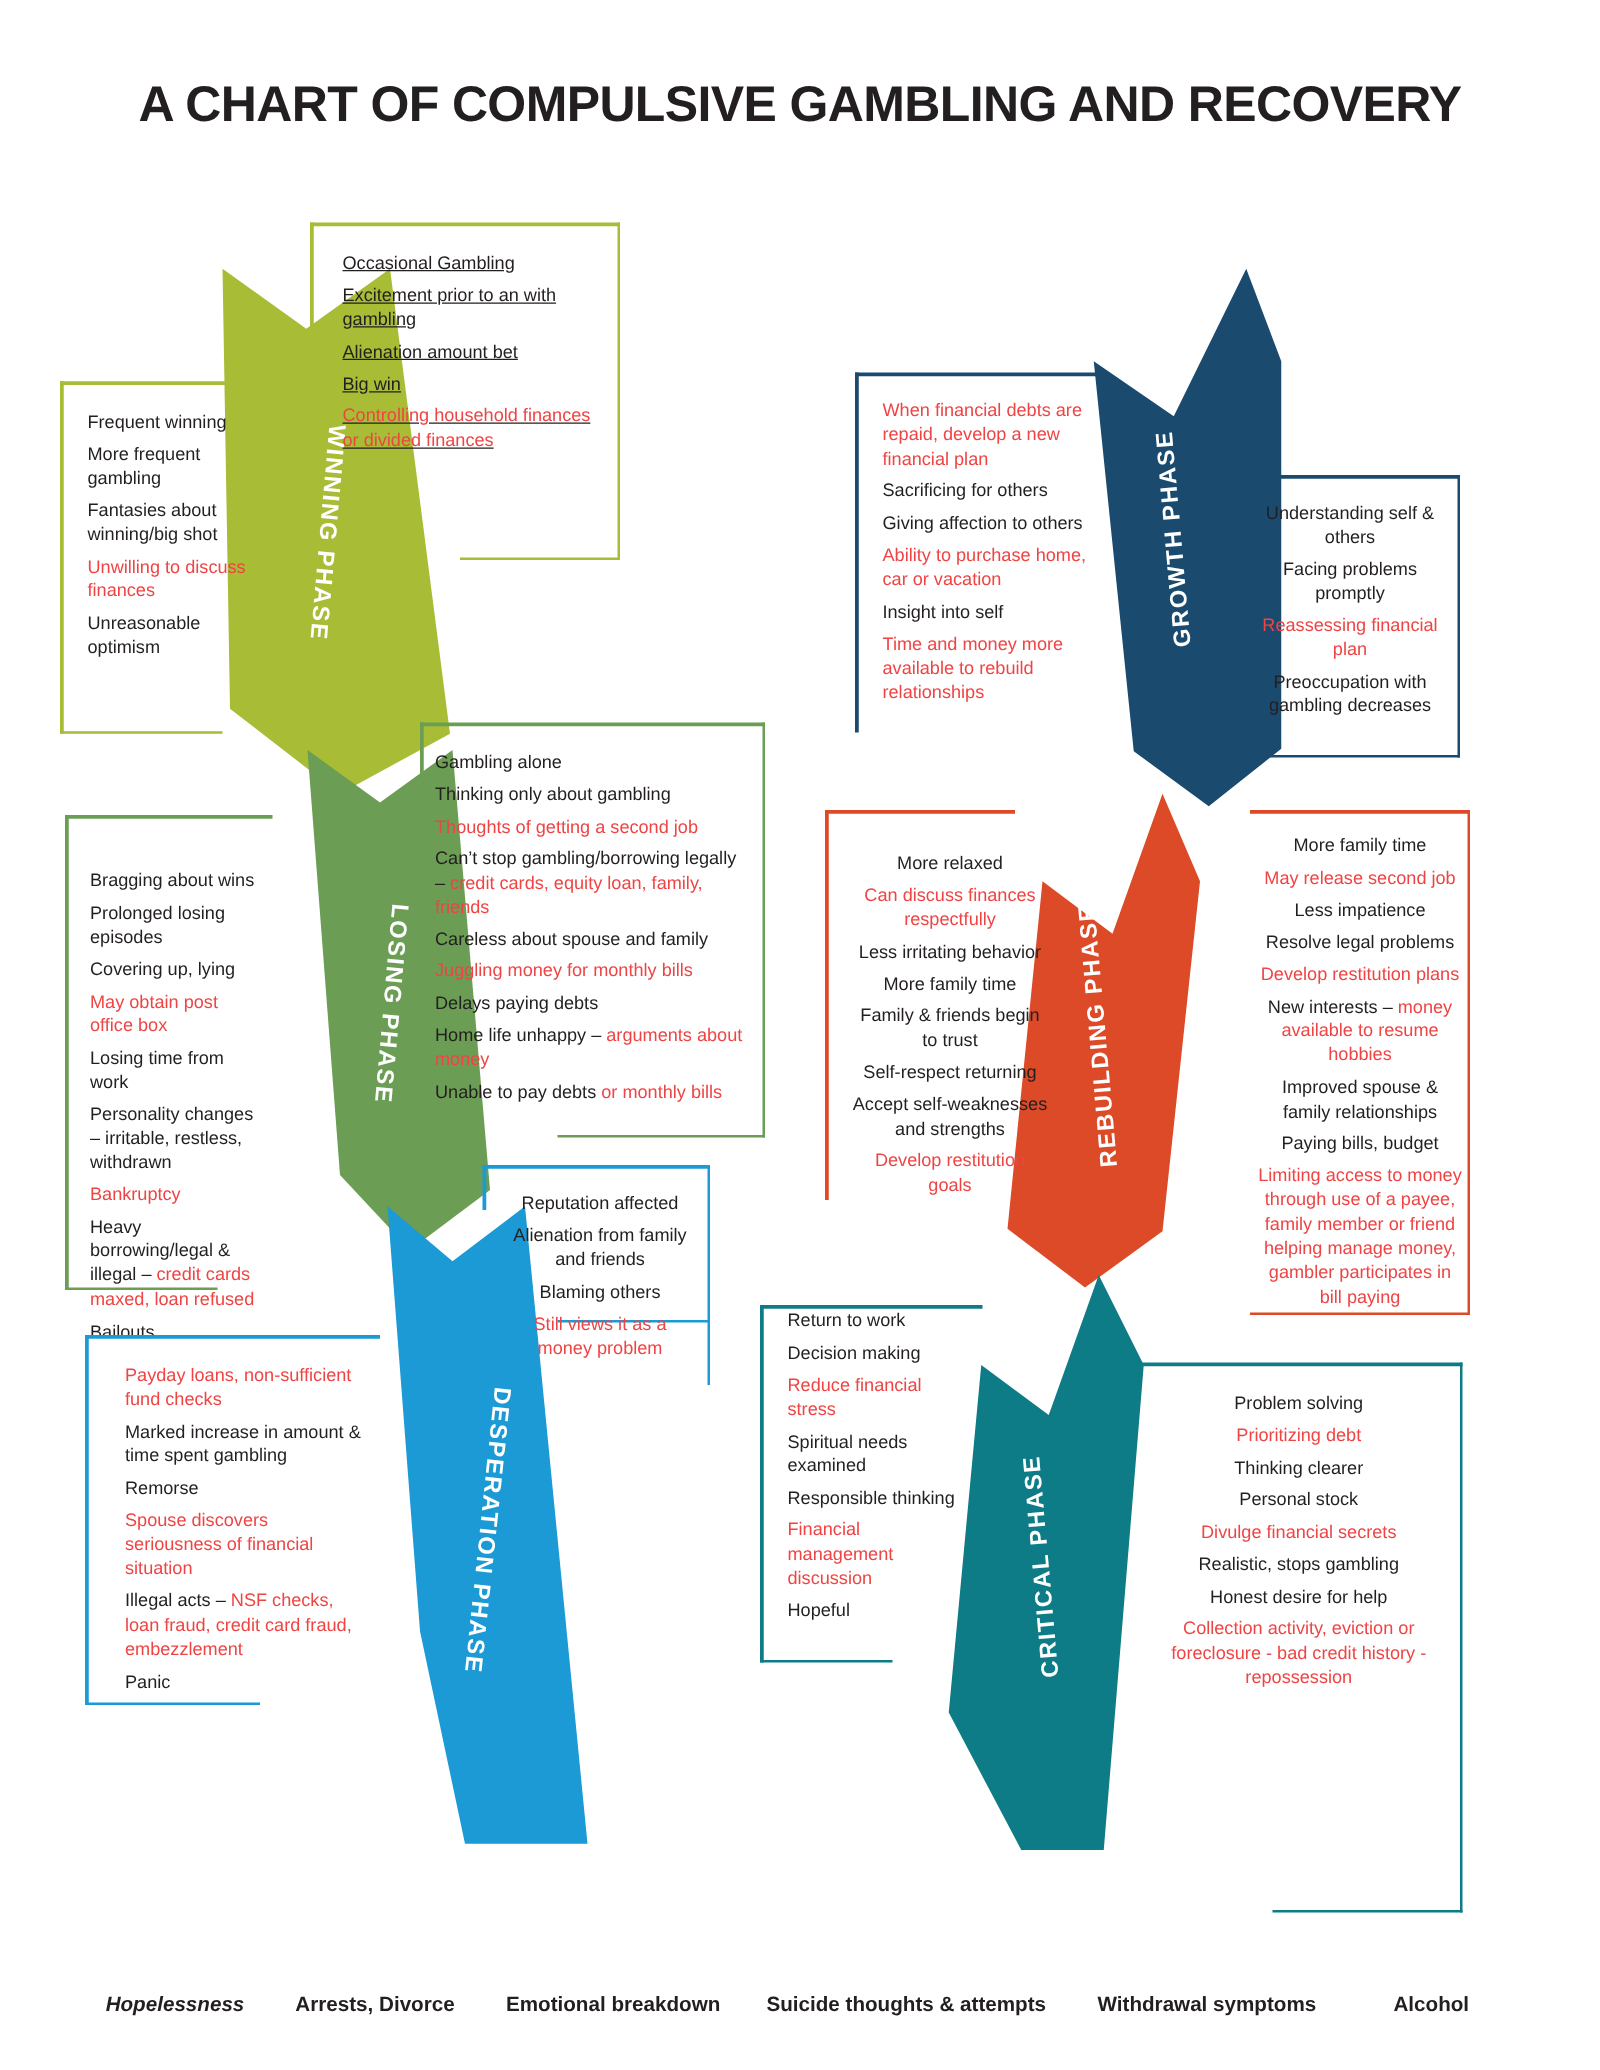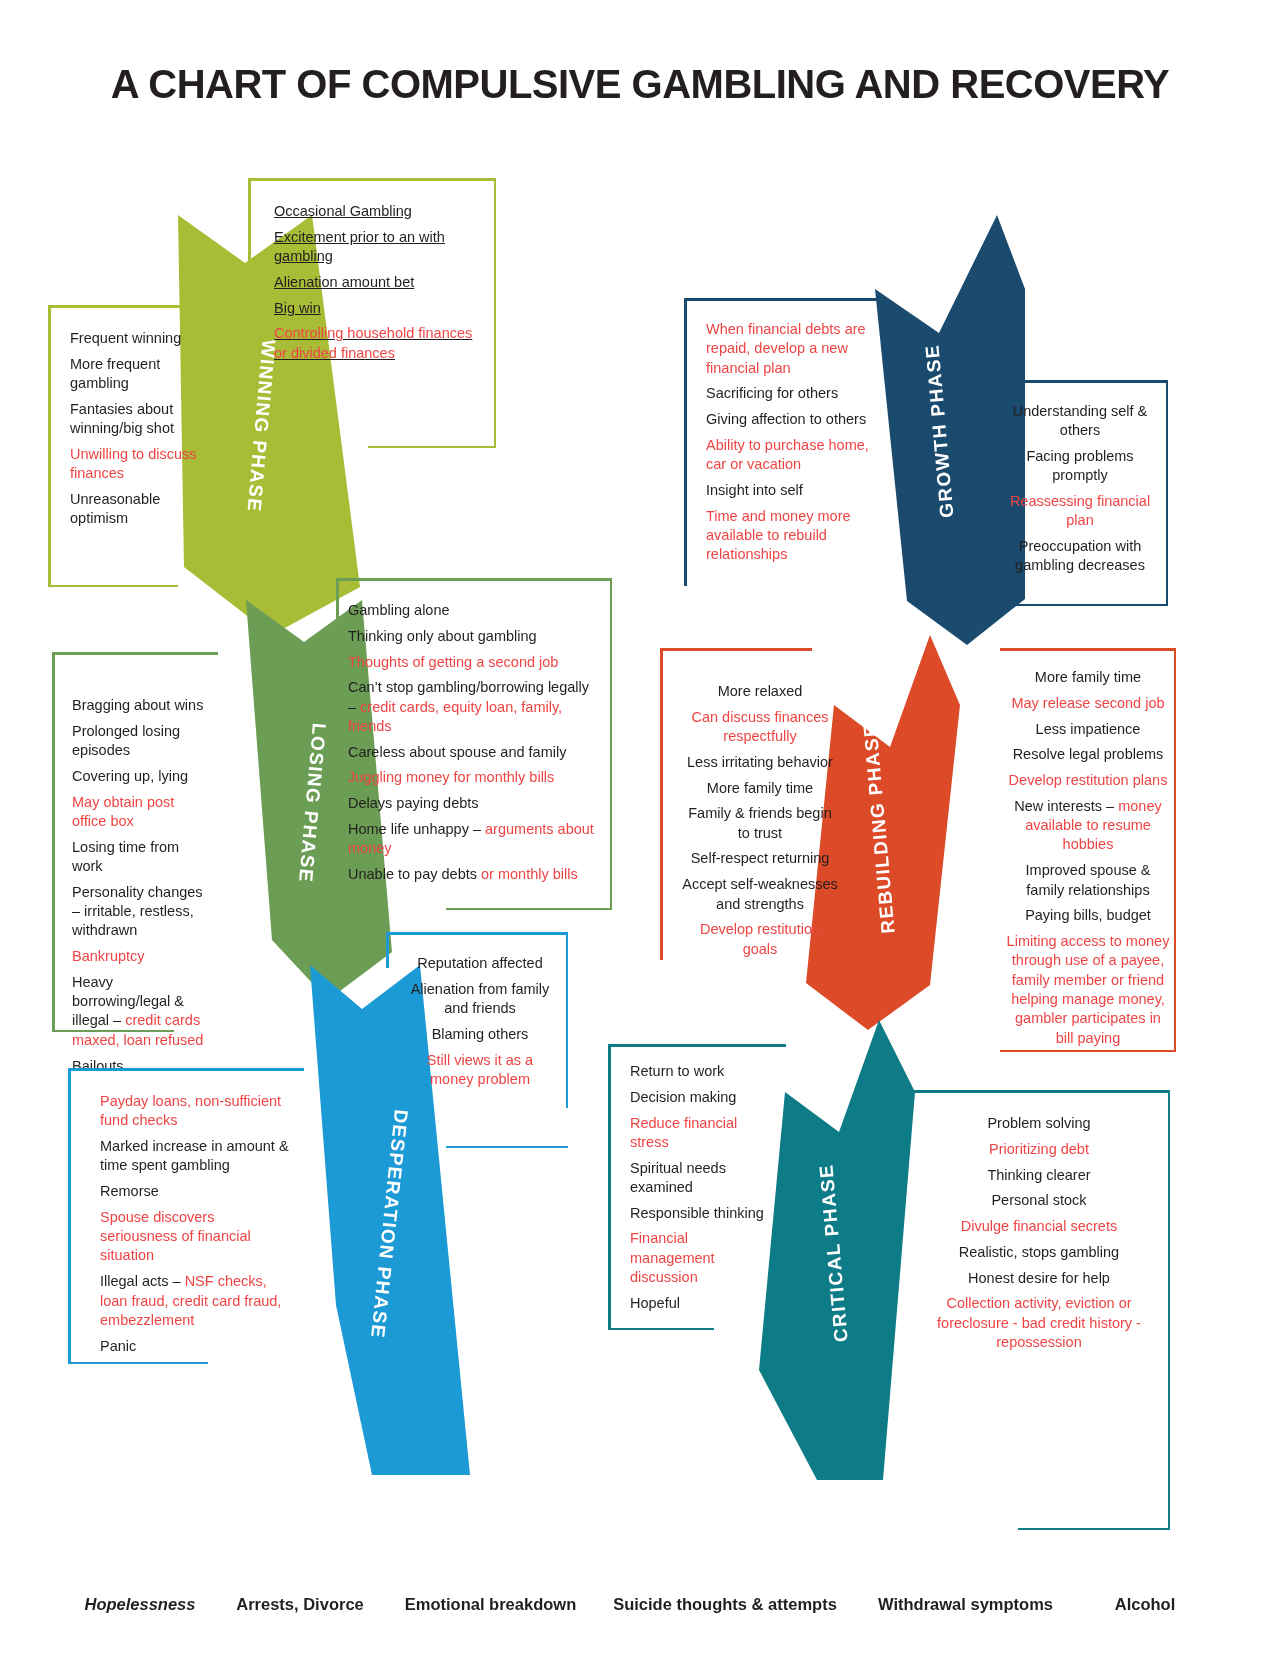--- a/index.html
+++ b/index.html
@@ -158,21 +158,21 @@
         <li><span class="blk">Covering up, lying</span></li>
         <li><span class="red">May obtain post office box</span></li>
         <li><span class="blk">Losing time from work</span></li>
         <li><span class="blk">Personality changes – irritable, restless, withdrawn</span></li>
         <li><span class="red">Bankruptcy</span></li>
         <li><span class="blk">Heavy borrowing/legal &amp; illegal – </span><span class="red">credit cards maxed, loan refused</span></li>
         <li><span class="blk">Bailouts</span></li>
       </ul>
   </div>
 
-  <div class="box" style="left:386px; top:932px; width:182px; height:216px;">
+  <div class="box" style="left:386px; top:932px; width:182px; height:126px;">
     <div class="bd-t" style="left:0; top:0; width:182px; background:#1B9AD6;"></div>
     <div class="bd-l" style="left:0; top:0; height:36px; background:#1B9AD6;"></div>
     <div class="bd-r" style="right:0; top:0; height:176px; background:#1B9AD6;"></div>
     <div class="bd-b" style="left:60px; bottom:0; width:122px; background:#1B9AD6;"></div>
     <ul class="inner ta-c" style="padding-left:18px; padding-top:22px;">
         <li><span class="blk">Reputation affected</span></li>
         <li><span class="blk">Alienation from family and friends</span></li>
         <li><span class="blk">Blaming others</span></li>
         <li><span class="red">Still views it as a money problem</span></li>
       </ul>
@@ -246,21 +246,21 @@
         <li><span class="blk">Improved spouse &amp; family relationships</span></li>
         <li><span class="blk">Paying bills, budget</span></li>
         <li><span class="red">Limiting access to money through use of a payee, family member or friend helping manage money, gambler participates in bill paying</span></li>
       </ul>
   </div>
 
   <div class="box" style="left:608px; top:1044px; width:178px; height:286px;">
     <div class="bd-t" style="left:0; top:0; width:178px; background:#0E7C86;"></div>
     <div class="bd-l" style="left:0; top:0; height:286px; background:#0E7C86;"></div>
     <div class="bd-b" style="left:0; bottom:0; width:106px; background:#0E7C86;"></div>
-    <ul class="inner ta-l" style="padding-left:22px; padding-top:18px;">
+    <ul class="inner ta-l" style="padding-left:22px; padding-top:4px;">
         <li><span class="blk">Return to work</span></li>
         <li><span class="blk">Decision making</span></li>
         <li><span class="red">Reduce financial stress</span></li>
         <li><span class="blk">Spiritual needs examined</span></li>
         <li><span class="blk">Responsible thinking</span></li>
         <li><span class="red">Financial management discussion</span></li>
         <li><span class="blk">Hopeful</span></li>
       </ul>
   </div>
 

